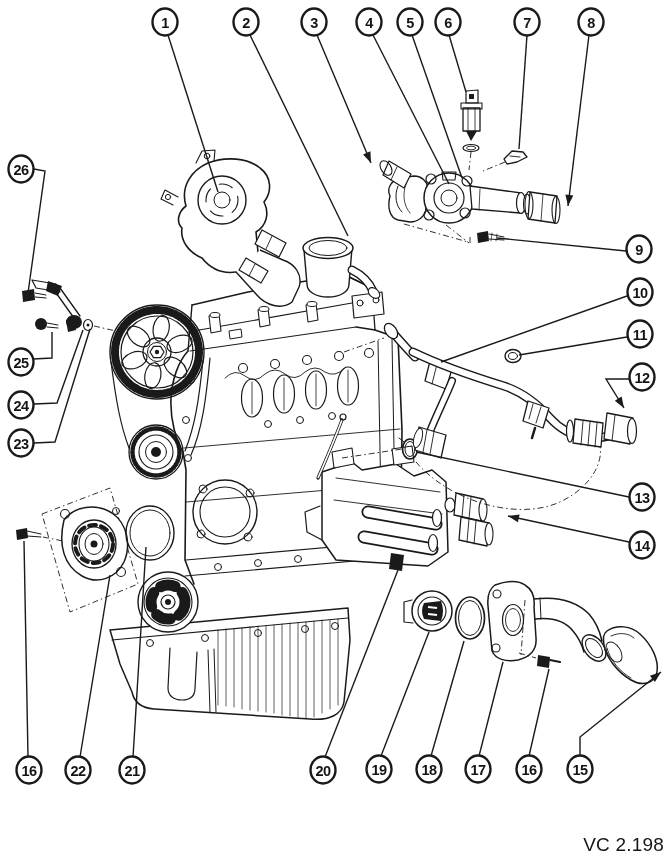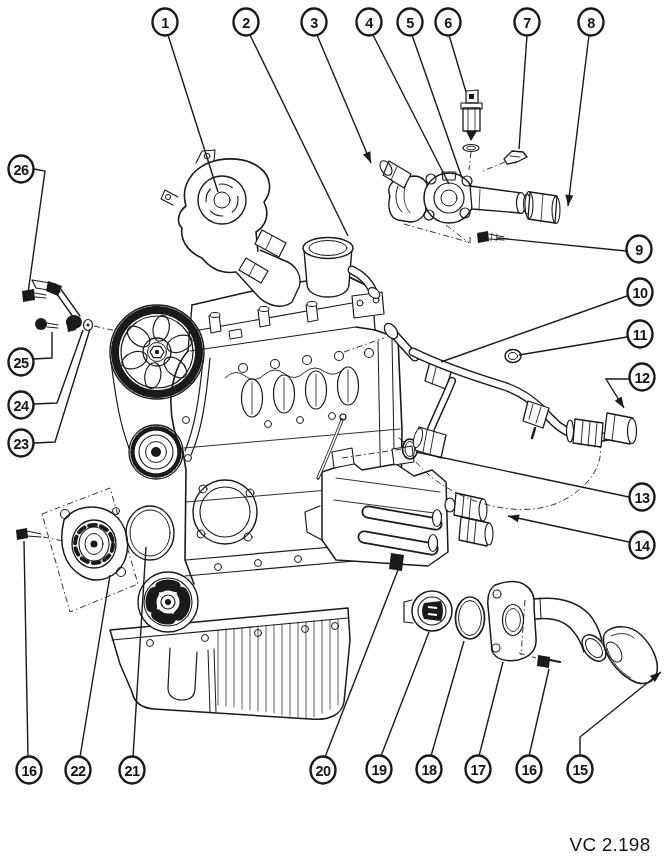--- a/index.html
+++ b/index.html
@@ -9,21 +9,21 @@
   }
   svg{position:absolute;left:0;top:0;}
   .leader{fill:none;stroke:#1a1a1a;stroke-width:1.4;}
   .arrowhead{fill:#1a1a1a;stroke:none;}
   .callout-circle{fill:#ffffff;stroke:#1a1a1a;stroke-width:2.4;}
   .callout-num{
     font-family:"Liberation Sans",sans-serif;font-size:14.5px;font-weight:700;
     fill:#141414;text-anchor:middle;dominant-baseline:central;letter-spacing:-0.5px;
   }
   .figure-code{
-    position:absolute;left:556px;top:834px;width:108px;text-align:center;
+    position:absolute;left:556px;top:834px;width:108px;text-align:right;
     font-size:19px;font-weight:500;color:#161616;letter-spacing:0.2px;
   }
   .ln{fill:none;stroke:#1a1a1a;stroke-linecap:round;stroke-linejoin:round;}
   .fw{fill:#ffffff;stroke:#1a1a1a;stroke-linejoin:round;}
   .fd{fill:#1a1a1a;stroke:none;}
   .dd{fill:none;stroke:#1a1a1a;stroke-width:0.9;stroke-dasharray:6 3 1.5 3;}
   .to{fill:none;stroke:#1a1a1a;stroke-width:9;stroke-linecap:round;}
   .ti{fill:none;stroke:#ffffff;stroke-width:6.2;stroke-linecap:round;}
 </style>
 </head>

